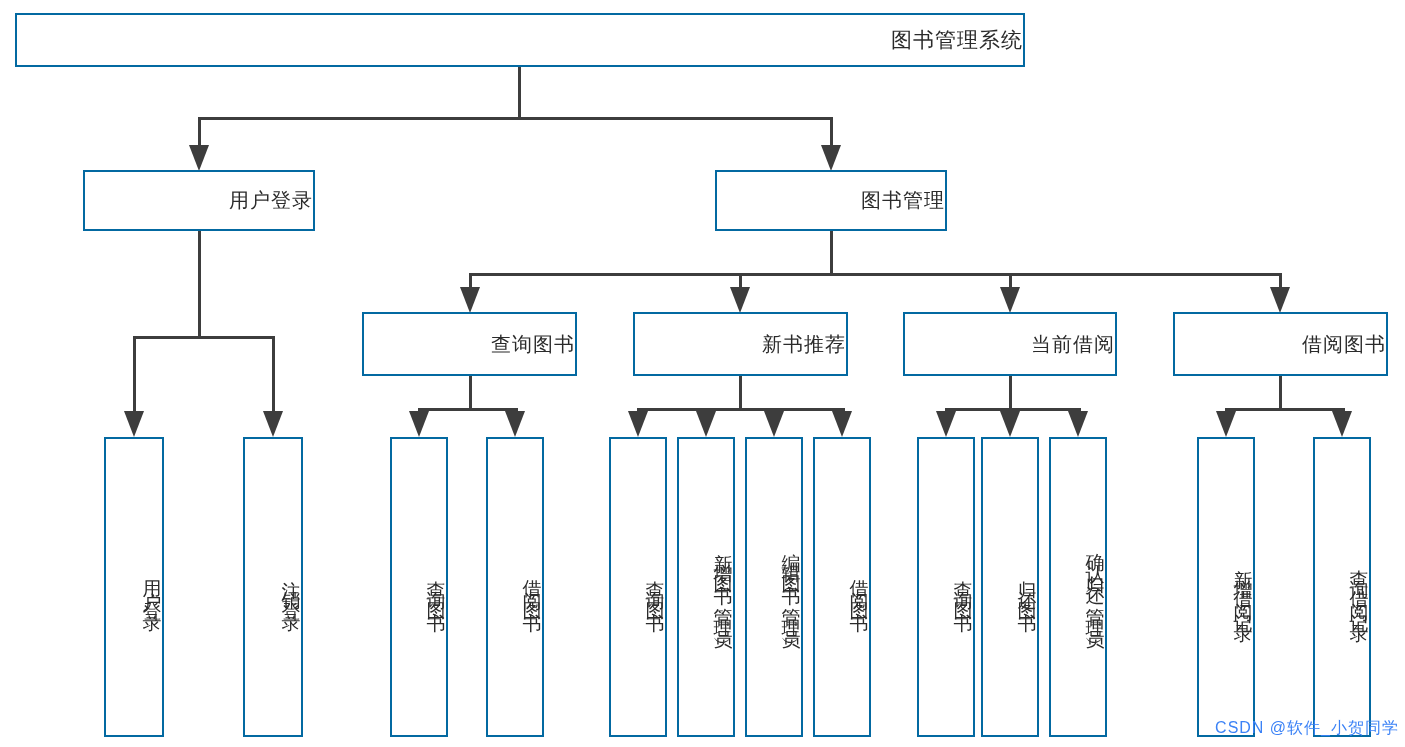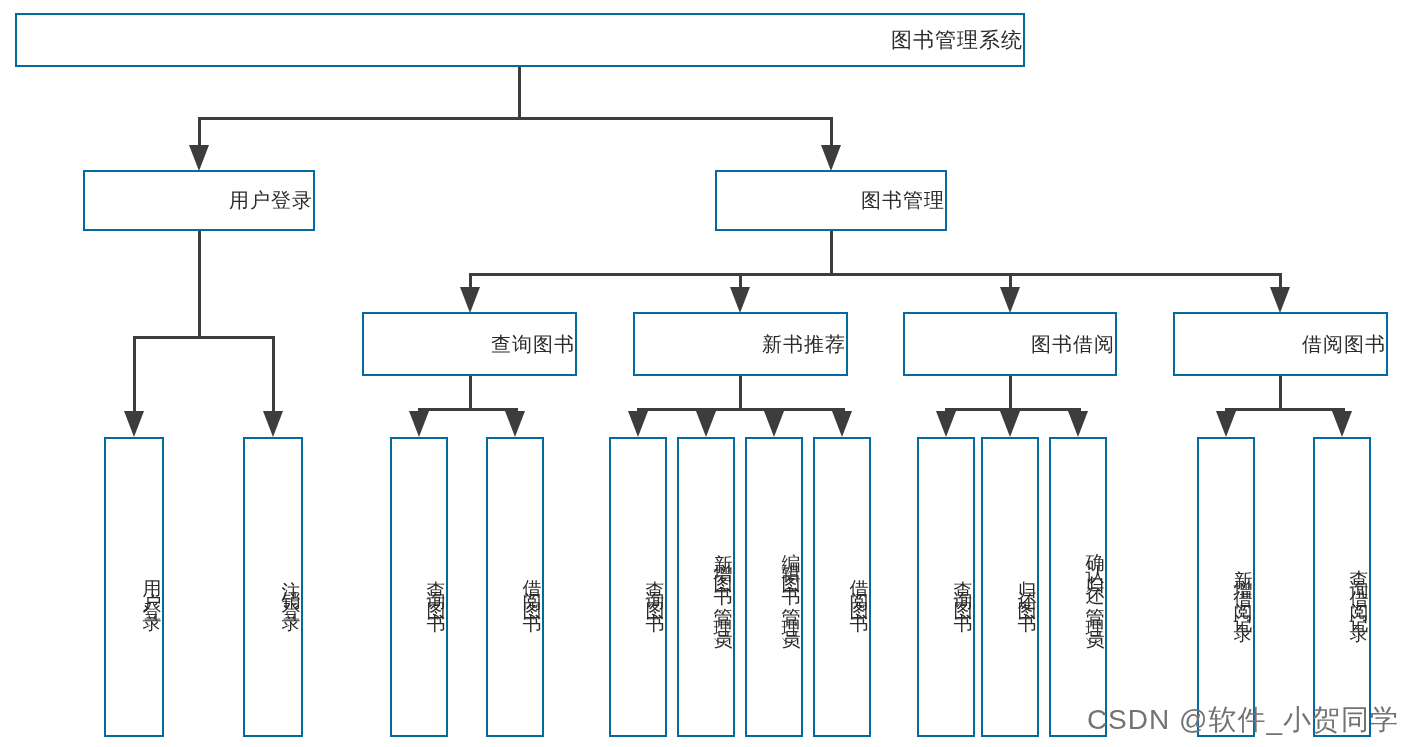--- a/index.html
+++ b/index.html
@@ -19,21 +19,21 @@
     letter-spacing:11px;line-height:1;white-space:nowrap;
   }
   .vl{position:absolute;width:3px;background:#3d3d3d;}
   .hl{position:absolute;height:3px;background:#3d3d3d;}
   .ah{
     position:absolute;width:0;height:0;
     border-left:10px solid transparent;border-right:10px solid transparent;
     border-top:26px solid #3d3d3d;
   }
   .watermark{
-    position:absolute;right:6px;bottom:8px;font-size:28px;color:#737373;
+    position:absolute;right:6px;bottom:8px;font-size:16px;color:#3b82f6;
     letter-spacing:1px;white-space:nowrap;z-index:5;
   }
 </style>
 </head>
 <body>
 
 <div class="canvas">
 
   <div class="box root" style="left:15px;top:13px;width:1010px;height:54px;">
     <span class="lbl">图书管理系统</span>
@@ -71,21 +71,21 @@
   <div class="vl" style="left:1279px;top:273px;height:17px;"></div>
   <div class="ah" style="left:1270px;top:287px;"></div>
 
   <div class="box" style="left:362px;top:312px;width:215px;height:64px;">
     <span class="lbl">查询图书</span>
   </div>
   <div class="box" style="left:633px;top:312px;width:215px;height:64px;">
     <span class="lbl">新书推荐</span>
   </div>
   <div class="box" style="left:903px;top:312px;width:214px;height:64px;">
-    <span class="lbl">图书借阅</span>
+    <span class="lbl">当前借阅</span>
   </div>
   <div class="box" style="left:1173px;top:312px;width:215px;height:64px;">
     <span class="lbl">借阅图书</span>
   </div>
 
   <div class="vl" style="left:469px;top:376px;height:34px;"></div>
   <div class="hl" style="left:418px;top:408px;width:100px;"></div>
   <div class="ah" style="left:409px;top:411px;"></div>
   <div class="ah" style="left:505px;top:411px;"></div>
 

